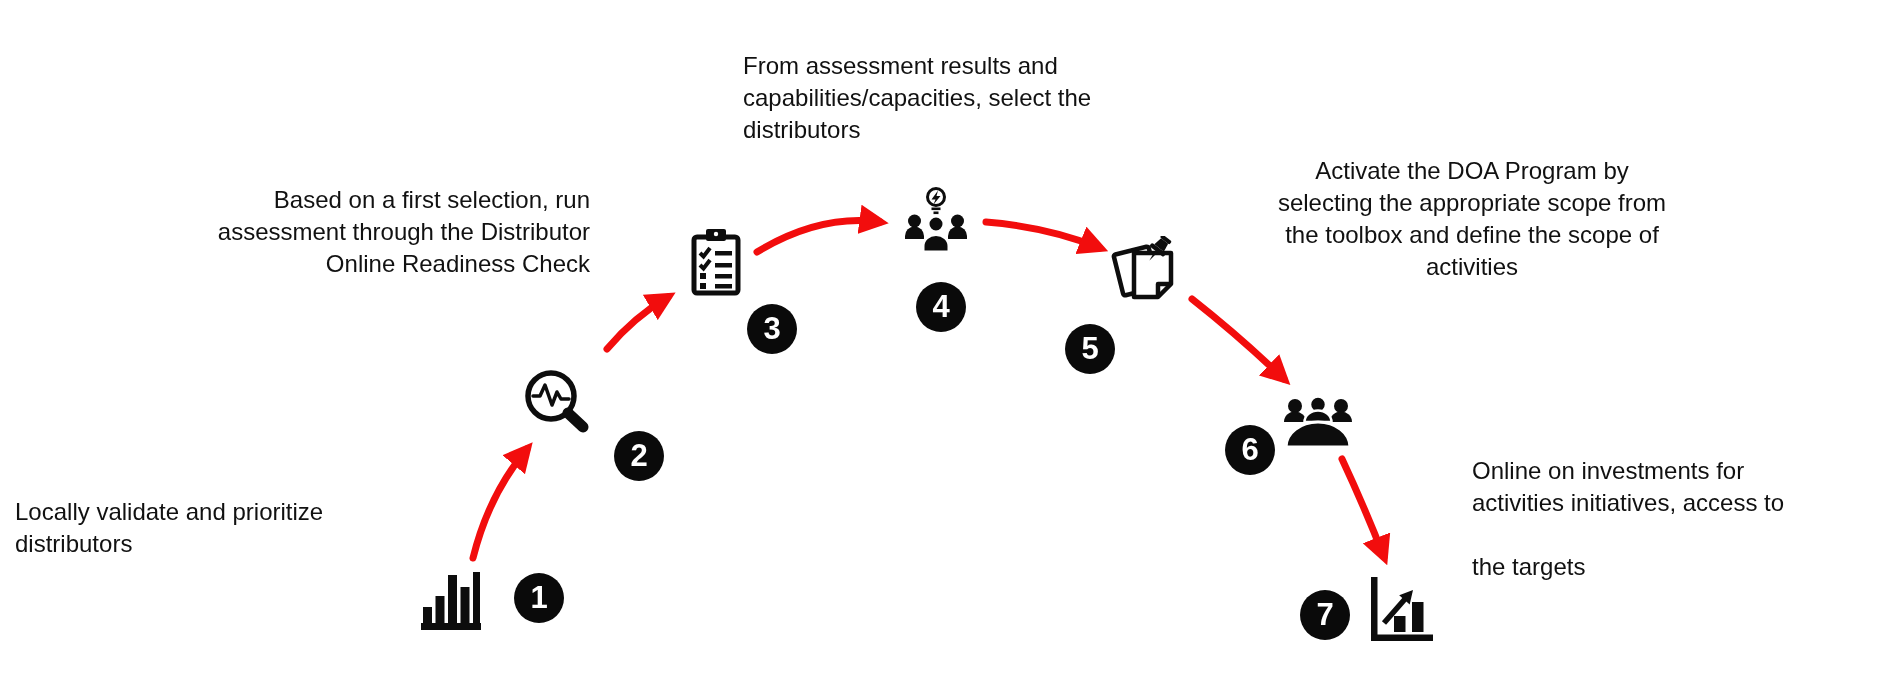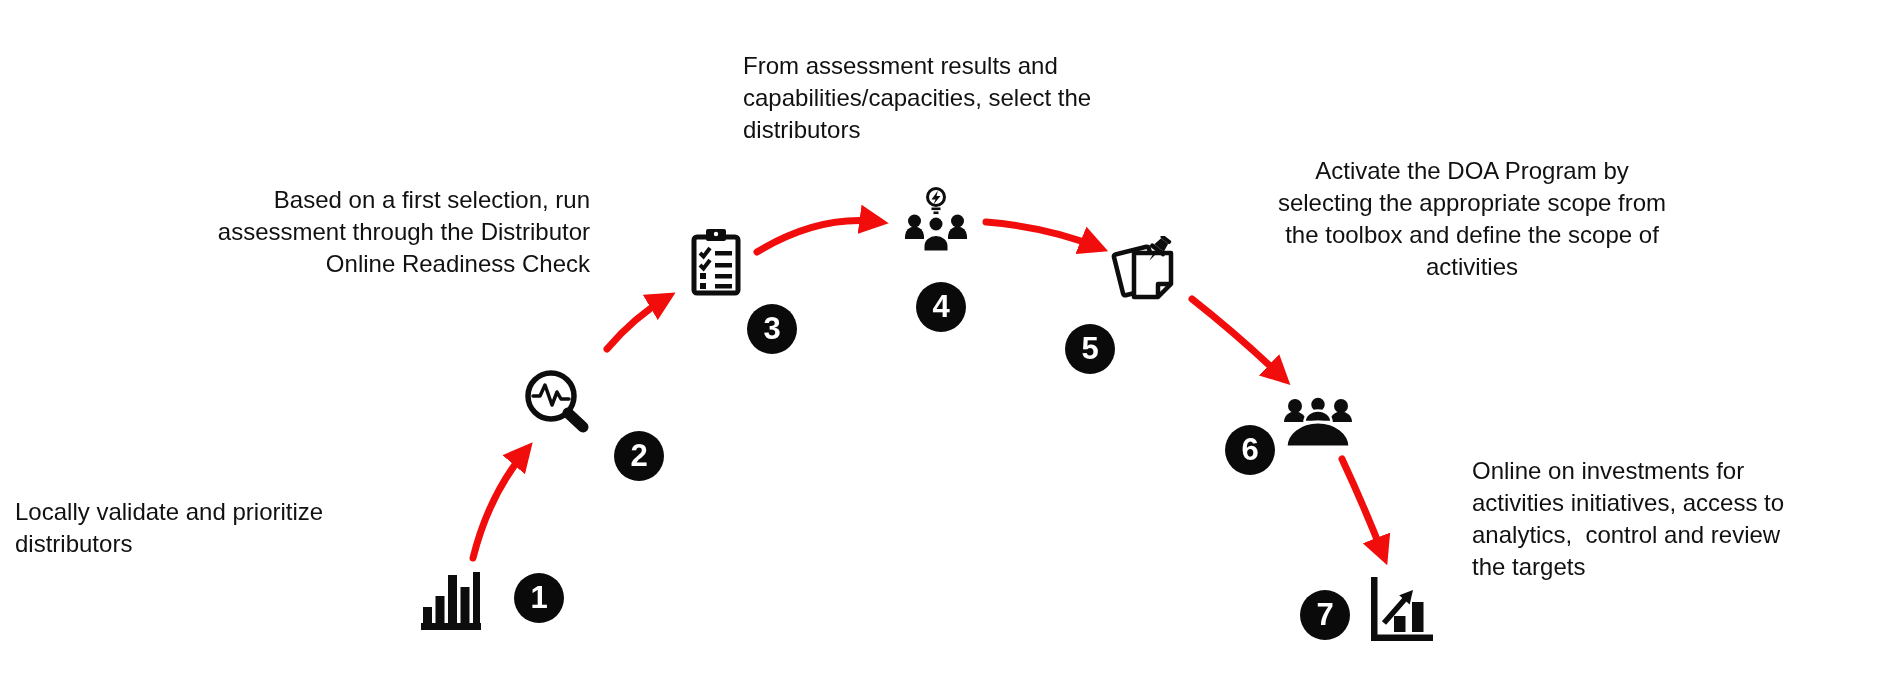--- a/index.html
+++ b/index.html
@@ -38,21 +38,21 @@
 capabilities/capacities, </span><span class="run b">select</span><span class="run"> the
 distributors</span></div>
 
   <div class="ann ann4"><span class="run b">Activate</span><span class="run"> the </span><span class="run b">DOA Program</span><span class="run"> by
 selecting the appropriate </span><span class="run b">scope</span><span class="run"> from
 the toolbox and define the scope of
 activities</span></div>
 
   <div class="ann ann5"><span class="run">Online on investments for
 </span><span class="run b">activities initiatives,</span><span class="run"> access to
-</span><span class="run b">analytics,  control and review</span><span class="run">
+</span><span class="run">
 the targets</span></div>
 
   <svg class="arrows" width="1890" height="694" viewBox="0 0 1890 694">
     <defs>
       <marker id="ah" viewBox="0 0 10 10" refX="7" refY="5" markerWidth="4.2" markerHeight="4.2" orient="auto-start-reverse">
         <path d="M0 0 L10 5 L0 10 z" fill="#f20d0d"></path>
       </marker>
     </defs>
     <g fill="none" stroke="#f20d0d" stroke-width="7" stroke-linecap="round">
       <path d="M473 558 Q489 494 527 449" marker-end="url(#ah)"></path>

